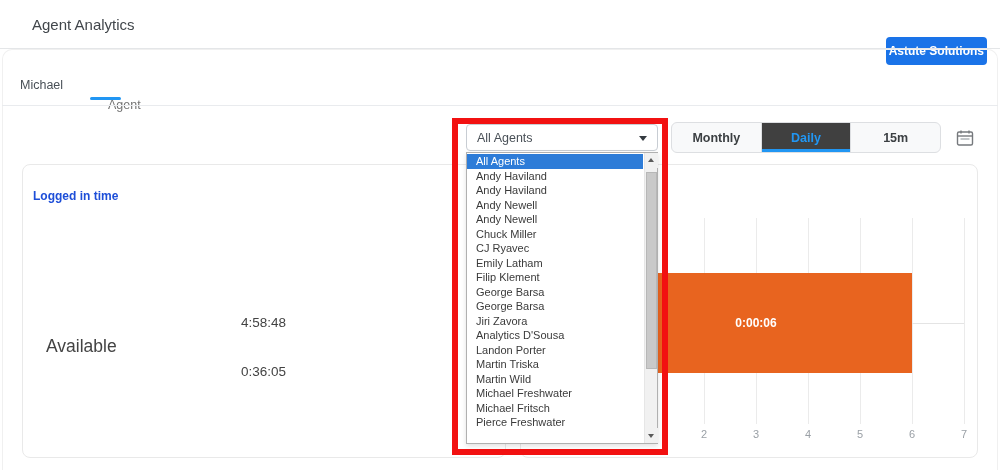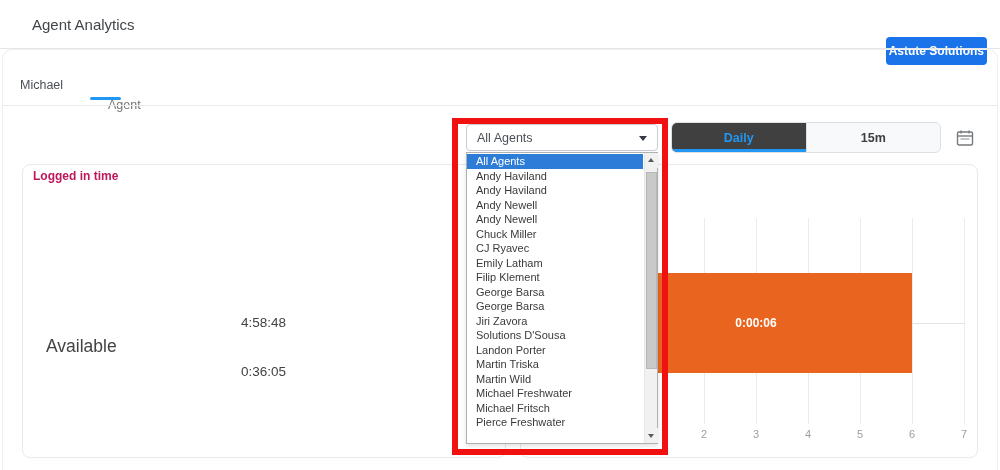--- a/index.html
+++ b/index.html
@@ -29,21 +29,21 @@
   .period-btn { flex:1; border:none; border-right:1px solid #dddfe2; background:transparent;
                 font-family:inherit; font-size:12.5px; font-weight:bold; color:#3c4043; cursor:pointer; }
   .period-btn:last-child { border-right:none; }
   .period-btn.active { background:#404040; color:#2196f3; box-shadow:inset 0 -3px 0 #2196f3; }
   .calendar-btn { position:absolute; left:955px; top:129px; width:20px; height:20px; background:none; border:none; cursor:pointer; }
 
   
   .card { position:absolute; top:164px; height:294px; background:#fff; border:1px solid #e9e9e9; border-radius:8px; }
   .card-left { left:22px; width:484px; }
   .card-right { left:520px; width:458px; }
-  .card-title { position:absolute; left:10px; top:4px; font-size:12px; font-weight:bold; color:#be185d; }
+  .card-title { position:absolute; left:10px; top:24px; font-size:12px; font-weight:bold; color:#1d4ed8; }
   .pie-label { position:absolute; left:23px; font-size:17.5px; color:#434343; }
   .pie-label.l0 { top:122px; } .pie-label.l1 { top:171px; }
   .pie-value { position:absolute; left:218px; font-size:13.5px; color:#434343; }
   .pie-value.v0 { top:150px; } .pie-value.v1 { top:199px; }
 
   
   .vline { position:absolute; top:53px; width:1px; height:206px; background:#ebebeb; }
   .hbar { position:absolute; left:79px; top:108px; width:312px; height:100px; background:#e8641f;
           display:flex; align-items:center; justify-content:center; }
   .hbar-label { font-size:12px; font-weight:bold; color:#fff; }
@@ -86,20 +86,21 @@
   <button class="brand-btn">Astute Solutions</button>
   <div class="header-divider"></div>
 
   <div class="container"></div>
   <div class="tab tab-overview">Michael</div>
   <div class="tab tab-agent">Agent</div>
   <div class="tab-underline"></div>
   <div class="tabbar-divider"></div>
 
   <div class="period-group">
+    <button class="period-btn">Monthly</button>
     <button class="period-btn active">Daily</button>
     <button class="period-btn">15m</button>
   </div>
   <button class="calendar-btn">
     <svg width="18" height="18" viewBox="0 0 18 18">
       <rect x="1.5" y="3" width="15" height="13" rx="1.5" fill="none" stroke="#76797d" stroke-width="1.4"></rect>
       <line x1="1.5" y1="7" x2="16.5" y2="7" stroke="#76797d" stroke-width="1.4"></line>
       <line x1="5" y1="1.5" x2="5" y2="4.5" stroke="#76797d" stroke-width="1.4"></line>
       <line x1="13" y1="1.5" x2="13" y2="4.5" stroke="#76797d" stroke-width="1.4"></line>
       <line x1="4.5" y1="10" x2="13.5" y2="10" stroke="#9aa0a6" stroke-width="1.2"></line>
@@ -146,21 +147,21 @@
       <div class="opt">Andy Haviland</div>
       <div class="opt">Andy Newell</div>
       <div class="opt">Andy Newell</div>
       <div class="opt">Chuck Miller</div>
       <div class="opt">CJ Ryavec</div>
       <div class="opt">Emily Latham</div>
       <div class="opt">Filip Klement</div>
       <div class="opt">George Barsa</div>
       <div class="opt">George Barsa</div>
       <div class="opt">Jiri Zavora</div>
-      <div class="opt">Solutions D'Sousa</div>
+      <div class="opt">Analytics D'Sousa</div>
       <div class="opt">Landon Porter</div>
       <div class="opt">Martin Triska</div>
       <div class="opt">Martin Wild</div>
       <div class="opt">Michael Freshwater</div>
       <div class="opt">Michael Fritsch</div>
       <div class="opt">Pierce Freshwater</div>
     </div>
     <div class="scrollbar">
       <button class="scroll-btn up">
           <span class="tri-up"></span>

